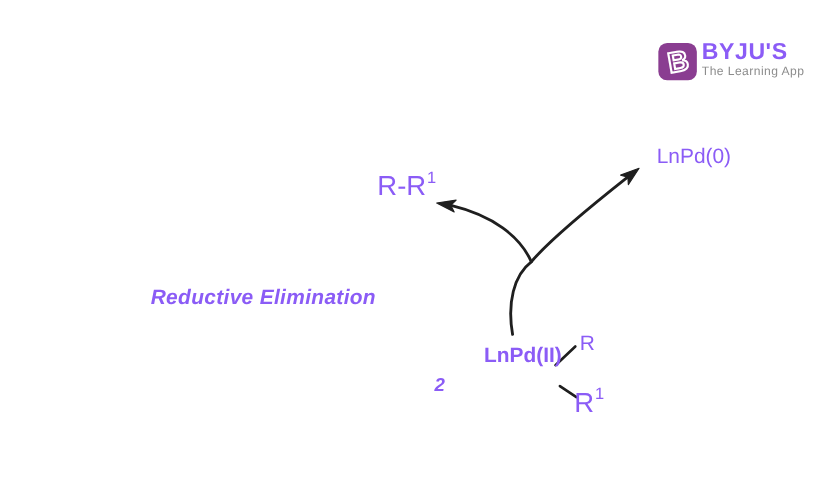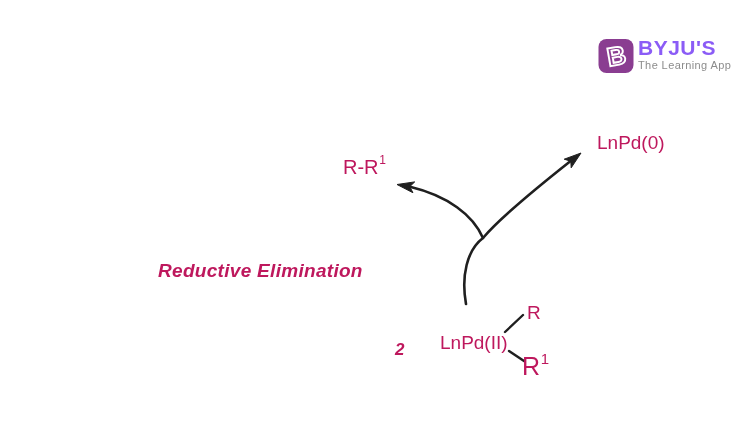--- a/index.html
+++ b/index.html
@@ -36,35 +36,35 @@
     letter-spacing: 0.4px;
     margin-top: 1px;
     white-space: nowrap;
   }
 
   
   .lbl {
     position: absolute;
     line-height: 1.05;
     white-space: nowrap;
-    color: #be185d;
+    color: #8b5cf6;
   }
   .lbl sup {
     font-size: 0.6em;
     position: relative;
     top: -0.15em;
     left: 0.05em;
   }
   .lbl-lnpd0  { left: 597px; top: 133px; font-size: 19px; }
-  .lbl-rr1    { left: 343px; top: 156px; font-size: 20px; }
-  .lbl-title  { left: 158px; top: 261px; font-size: 19px;
+  .lbl-rr1    { left: 343px; top: 156px; font-size: 25px; }
+  .lbl-title  { left: 137px; top: 261px; font-size: 19px;
                 font-weight: bold; font-style: italic; letter-spacing: 0.3px; }
   .lbl-two    { left: 395px; top: 341px; font-size: 17px;
                 font-weight: bold; font-style: italic; }
-  .lbl-lnpd2  { left: 440px; top: 333px; font-size: 19px; }
+  .lbl-lnpd2  { left: 440px; top: 314px; font-size: 19px; font-weight: bold; }
   .lbl-r      { left: 527px; top: 303px; font-size: 19px; }
   .lbl-r1     { left: 522px; top: 353px; font-size: 25px; }
 
   .arrows {
     position: absolute;
     left: 0; top: 0;
     width: 747px;
     height: 435px;
     pointer-events: none;
   }

